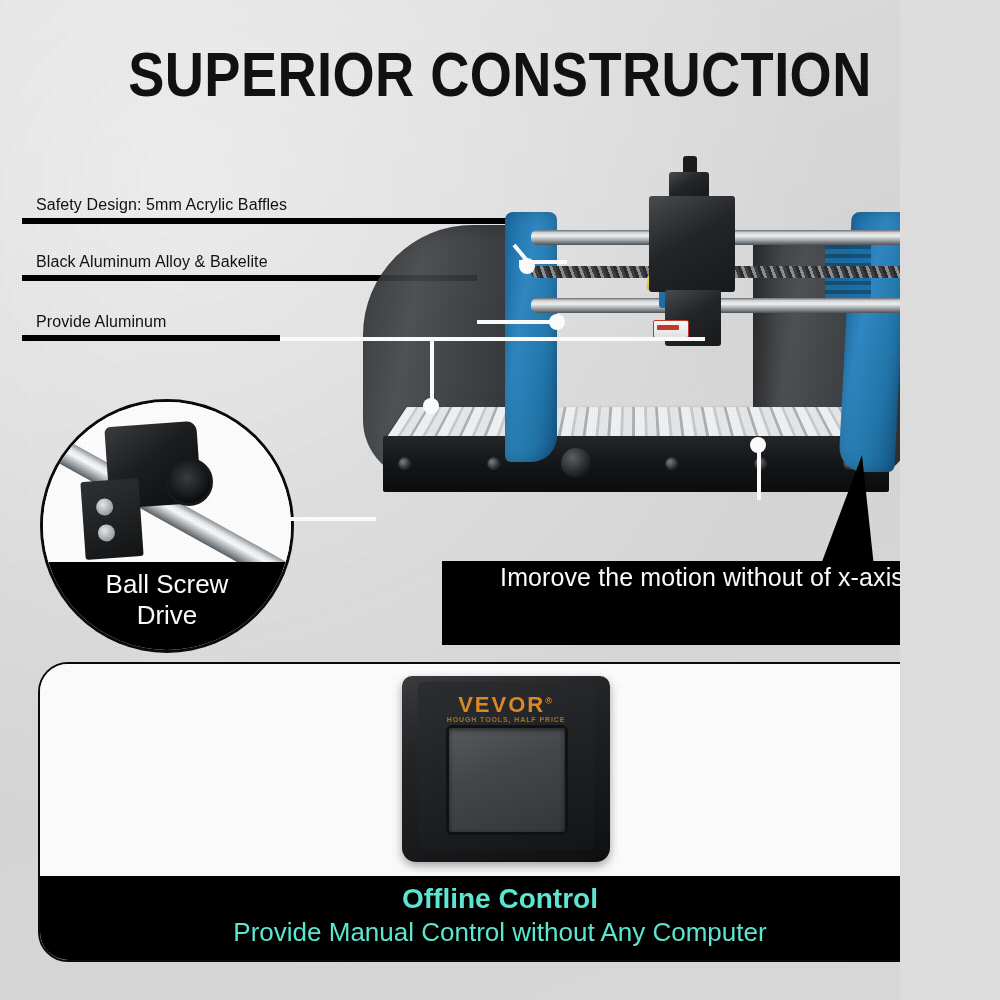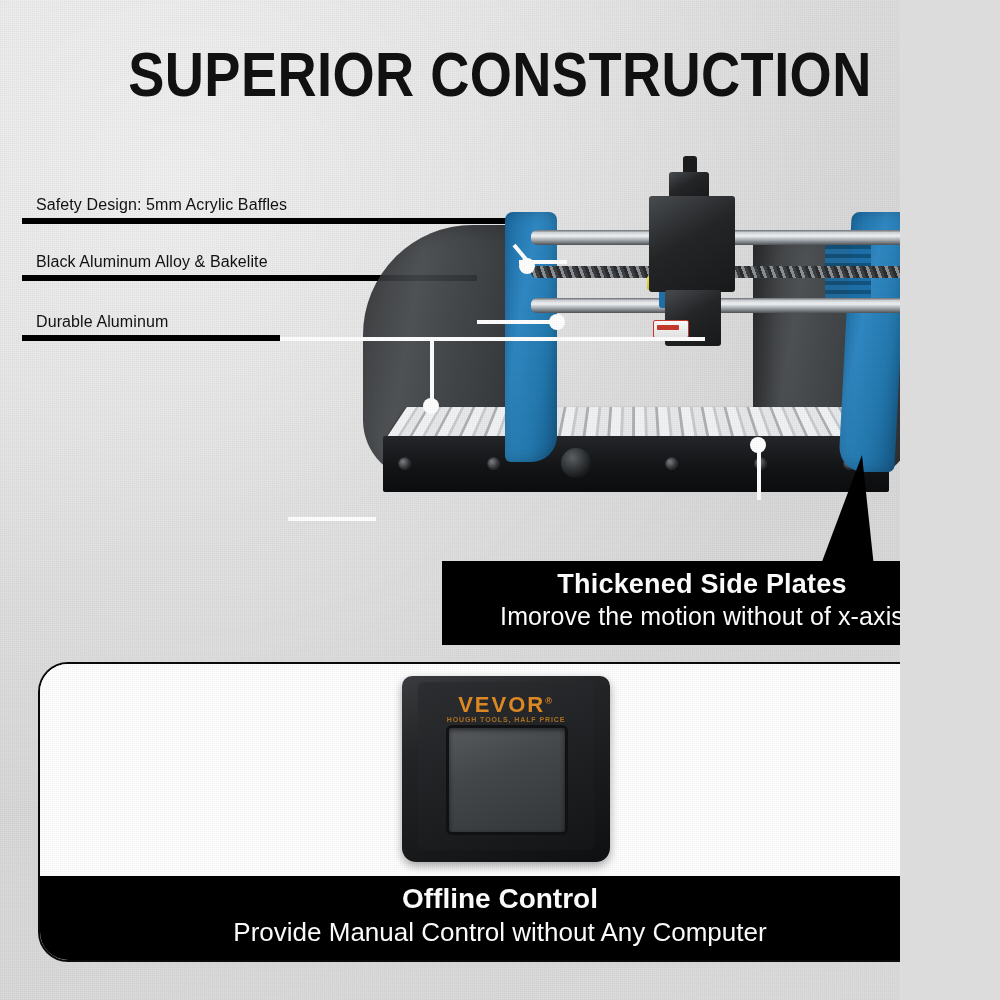--- a/index.html
+++ b/index.html
@@ -360,21 +360,21 @@
     z-index: 25;
   }
   #panel-white {
     position: absolute; left: 0; top: 0; width: 100%; height: 216px;
     background: #fff;
   }
   #banner-offline {
     position: absolute; left: 0; bottom: 0;
     width: 100%; height: 84px;
     background: #000;
-    color: #ffffff;
+    color: #5eead4;
     text-align: center;
   }
   #banner-offline .bt {
     display: block;
     font-size: 28px; font-weight: bold;
     padding-top: 7px;
   }
   #banner-offline .bs {
     display: block;
     font-size: 26px;
@@ -493,27 +493,41 @@
 
   <div class="callout" id="callout-1">
     <span class="ctext">Safety Design: 5mm Acrylic Baffles</span>
     <span class="crule"></span>
   </div>
   <div class="callout" id="callout-2">
     <span class="ctext">Black Aluminum Alloy &amp; Bakelite</span>
     <span class="crule"></span>
   </div>
   <div class="callout" id="callout-3">
-    <span class="ctext">Durable Aluminum</span>
+    <span class="ctext">Provide Aluminum</span>
     <span class="crule"></span>
   </div>
 
+  <div id="inset">
+    <div id="inset-photo">
+      <div id="rod"></div>
+      <div id="bearing"></div>
+      <div id="bearing-collar"></div>
+      <div id="bearing-flange">
+        <span class="flange-hole" id="fh1"></span>
+        <span class="flange-hole" id="fh2"></span>
+      </div>
+    </div>
+    <div id="inset-band">
+      <span>Ball Screw</span>
+      <span class="l2">Drive</span>
+    </div>
+  </div>
 
   <div id="banner-side">
-    <span class="bt">Thickened Side Plates</span>
     <span class="bs">Imorove the motion without of x-axis</span>
   </div>
 
   <div id="panel">
     <div id="panel-white">
       <div id="device">
         <div id="dev-body">
           <div id="dev-face"></div>
           <div id="dev-logo">
             <span>VEVOR</span><sup>®</sup>

